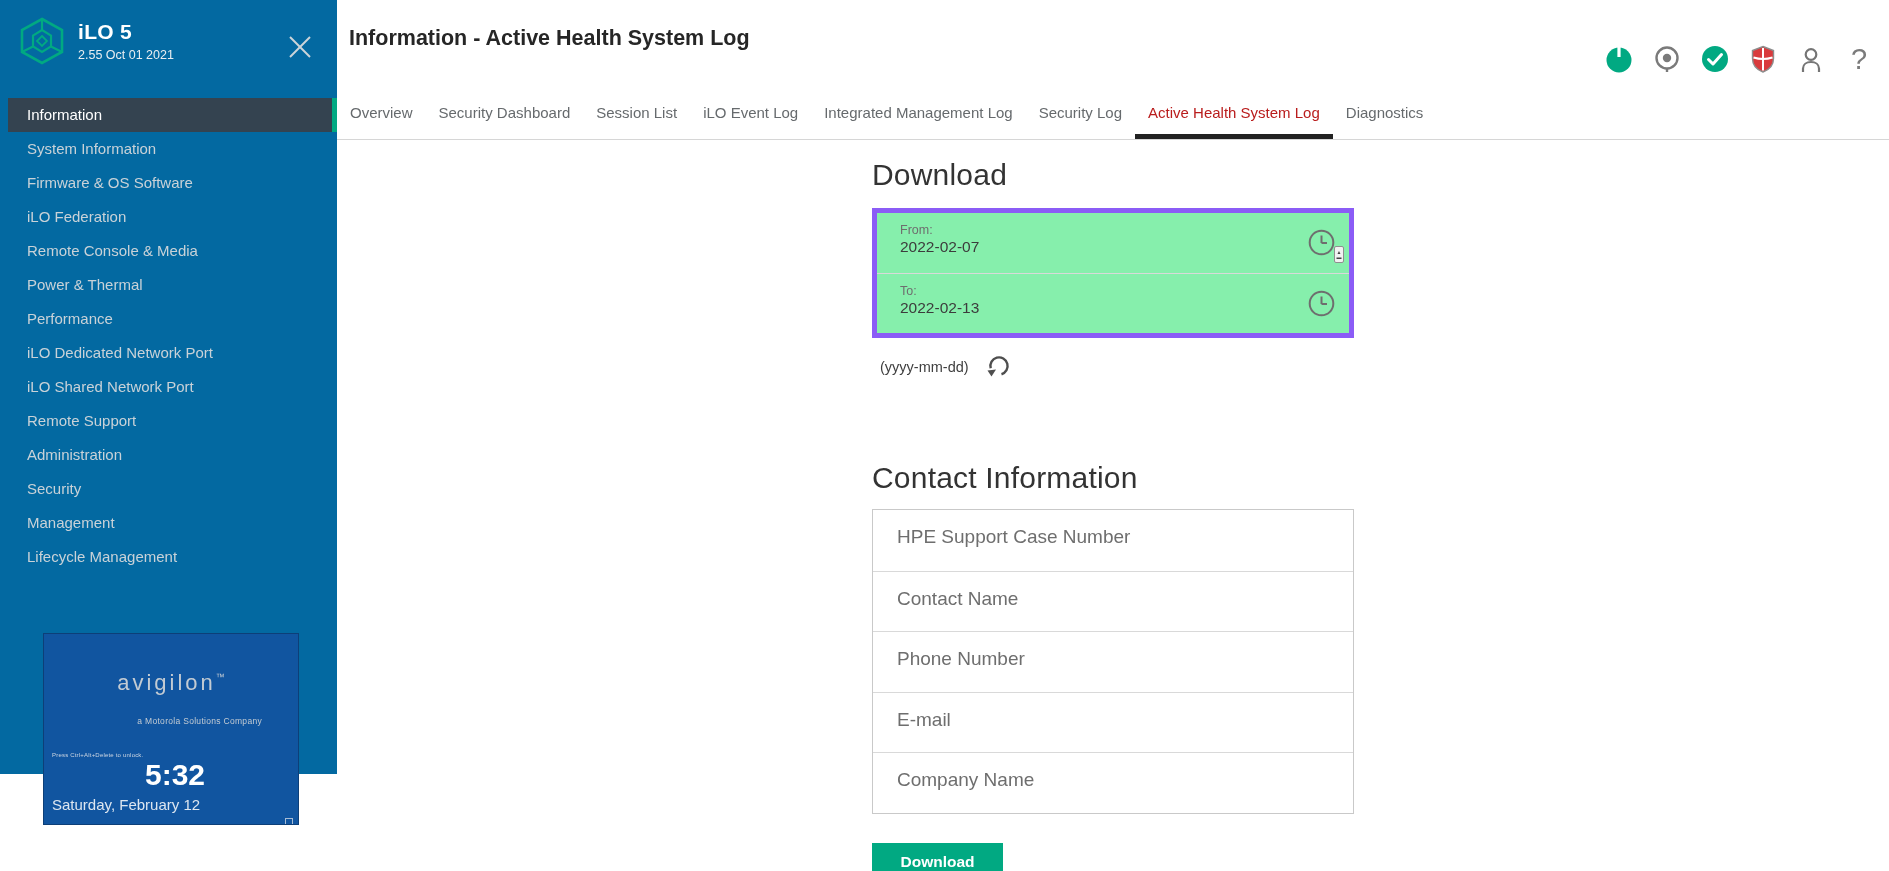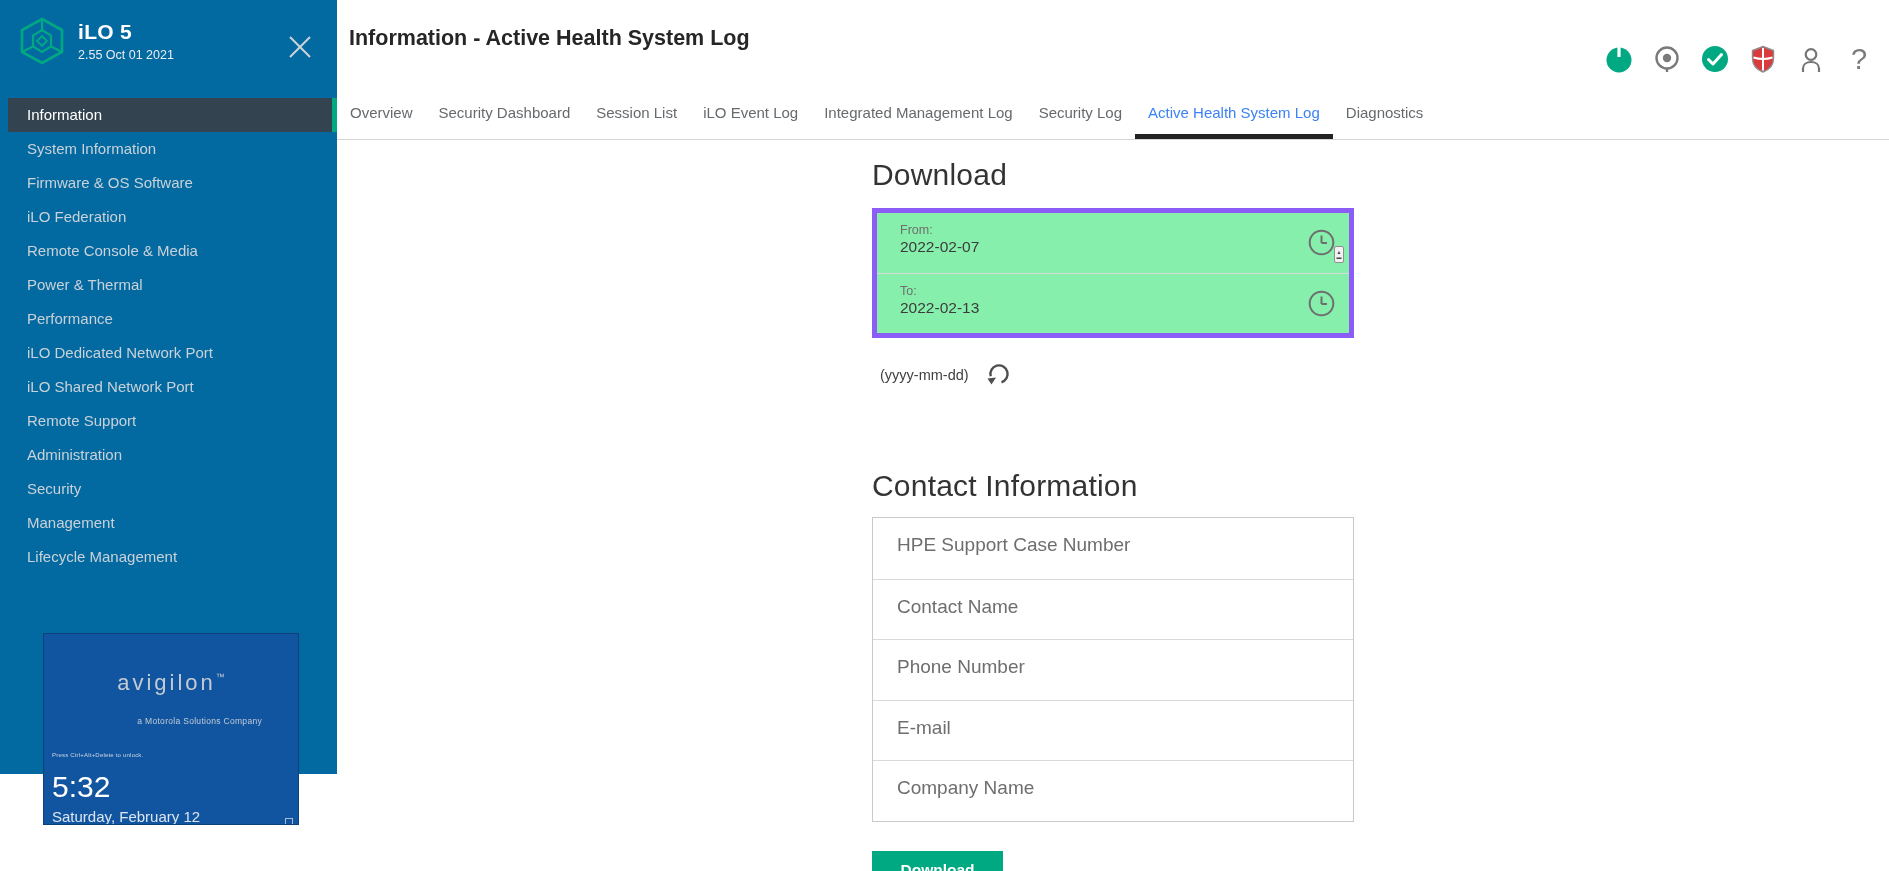--- a/index.html
+++ b/index.html
@@ -34,21 +34,21 @@
   
   .console-preview {
     position:absolute; left:43px; top:633px; width:256px; height:192px;
     background:#1155a0; border:1px solid #0d3f78; overflow:hidden;
   }
   .brand-row { margin-top:36px; text-align:center; color:#c3cbd3; }
   .brand-text { font-size:22px; letter-spacing:3px; font-weight:400; }
   .brand-tm { font-size:9px; vertical-align:top; position:relative; top:2px; }
   .brand-sub { text-align:right; padding-right:36px; color:#c3cbd3; font-size:8.5px; margin-top:20px; letter-spacing:0.3px; }
   .lock-hint { margin:26px 0 0 8px; font-size:6px; color:#cdd6e2; letter-spacing:0.2px; }
-  .console-time { margin:12px 0 0 8px; font-size:30px; font-weight:400; color:#ffffff; }
+  .console-time { margin:0 0 0 8px; font-size:30px; font-weight:700; color:#ffffff;text-align:center; }
   .console-date { margin:4px 0 0 8px; font-size:15px; color:#dde6f0; font-weight:300; }
   .console-corner { position:absolute; right:5px; bottom:4px; width:8px; height:8px; opacity:0.8; }
 
   
   .main { position:absolute; left:337px; top:0; width:1552px; height:871px; background:#fff; }
 
   .main-header { position:relative; height:80px; }
   .page-title { position:absolute; left:12px; top:26px; font-size:21.5px; font-weight:bold; color:#262626; }
   .status-icons { position:absolute; right:16px; top:45px; display:flex; gap:20px; align-items:center; }
   .status-icons .sicon { width:28px; height:28px; cursor:pointer; display:flex; align-items:center; justify-content:center; }
@@ -57,42 +57,42 @@
   .tabbar {
     position:absolute; left:0; right:0; top:80px; height:60px;
     display:flex; align-items:flex-end; padding-left:0;
     border-bottom:1px solid #d6d6d6;
   }
   .tab {
     padding:0 13px; height:45px; line-height:38px;
     font-size:15px; color:#666a6d; cursor:pointer; white-space:nowrap;
     border-bottom:5px solid transparent;
   }
-  .tab.active { color:#3b82f6; border-bottom:5px solid #222; }
+  .tab.active { color:#b91c1c; border-bottom:5px solid #222; }
 
   .content-col { position:absolute; left:535px; top:140px; width:482px; }
 
   h2.section-heading { font-size:30px; font-weight:300; color:#333; letter-spacing:0.2px; }
   .heading-download { margin-top:15px; line-height:40px; }
   .heading-contact { margin-top:77px; line-height:42px; }
 
   .field-box { border:5px solid #8b5cf6; margin-top:13px; background:#86efac; }
   .field-row { position:relative; height:60px; padding:10px 0 0 23px; }
   .field-row + .field-row { border-top:1px solid #d9d9d9; }
   .field-label { font-size:12.5px; color:#6e6e6e; }
   .field-value { font-size:15.5px; color:#3c3c3c; margin-top:1px; }
   .clock-wrap { position:absolute; right:14px; top:16px; cursor:pointer; }
   .date-spinner {
     position:absolute; right:5px; top:33px; width:10px; height:17px;
     border:1px solid #8f8f8f; border-radius:2px; background:#f2f2f2;
     display:flex; flex-direction:column; align-items:center; justify-content:center;
     font-size:5px; color:#444; line-height:5px; cursor:pointer;
   }
 
-  .hint-row { margin-top:24px; padding-left:8px; display:flex; align-items:center; gap:16px; }
+  .hint-row { margin-top:16px; padding-left:8px; display:flex; align-items:center; gap:16px; }
   .hint-text { font-size:14.5px; color:#3f3f3f; }
   .undo-btn { cursor:pointer; display:flex; }
 
   .contact-box { border:1px solid #c9c9c9; margin-top:10px; }
   .contact-row { height:60.5px; padding:16px 0 0 24px; cursor:text; }
   .contact-row + .contact-row { border-top:1px solid #d9d9d9; }
   .contact-placeholder { font-size:19px; color:#6e6e6e; }
 
   .download-btn {
     margin-top:29px; width:131px; height:38px; border:none; cursor:pointer;

